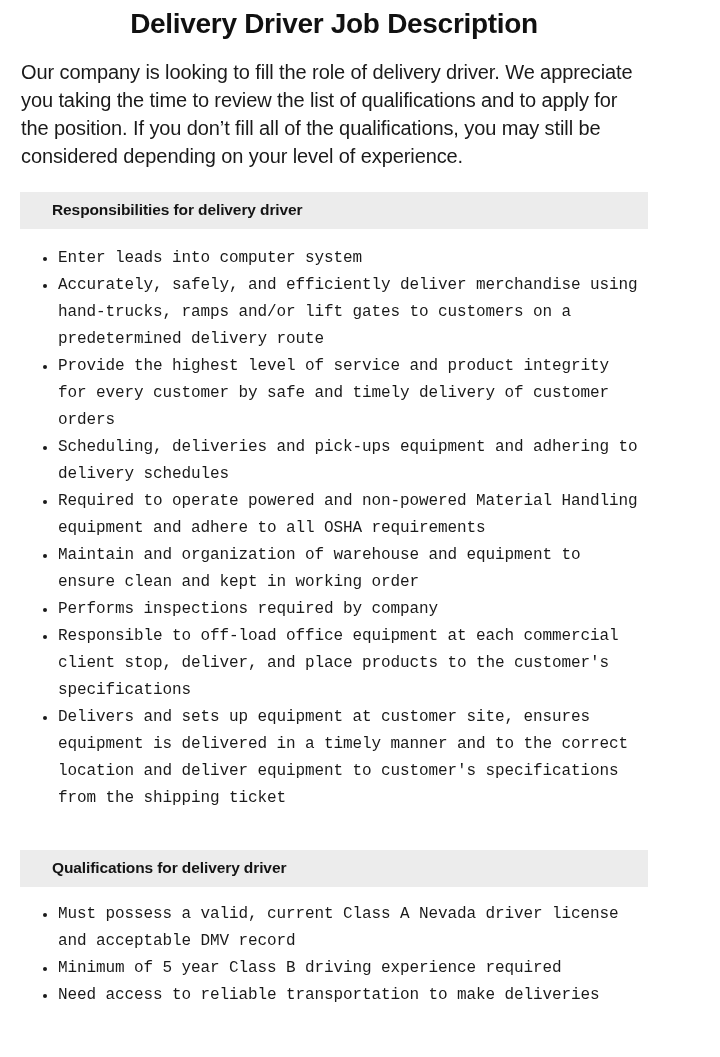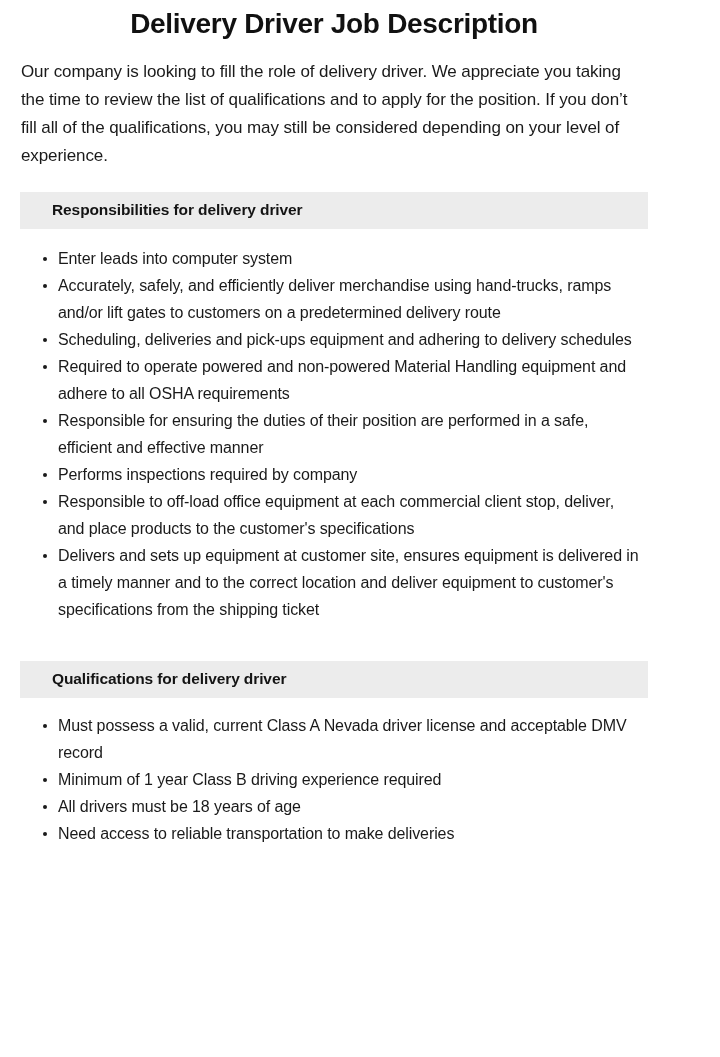--- a/index.html
+++ b/index.html
@@ -27,40 +27,41 @@
     font-size: 28px;
     line-height: 40px;
     font-weight: 700;
     text-align: center;
     letter-spacing: -0.3px;
     color: #111111;
   }
   .intro {
     margin: 14px 0 0 0;
     padding: 0 26px 0 21px;
-    font-size: 17px;
+    font-size: 20px;
     line-height: 28px;
     font-weight: 400;
     color: #1a1a1a;
     letter-spacing: -0.1px;
   }
   .section-header {
     margin: 22px 20px 0 20px;
     background: #ececec;
     padding: 9px 0 10px 32px;
     font-size: 15.5px;
     line-height: 18px;
     font-weight: 600;
     color: #141414;
     letter-spacing: -0.1px;
   }
   .section-list {
     list-style: none;
     margin: 16px 0 0 0;
     padding: 0 28px 0 0;
+    font-family: Liberation Mono, monospace;
   }
   .section-list li {
     position: relative;
     margin: 0 0 0 0;
     padding: 0 0 0 58px;
     font-size: 16px;
     line-height: 27px;
     font-weight: 400;
     color: #1a1a1a;
     letter-spacing: -0.1px;
@@ -89,32 +90,32 @@
 
   <h1 class="doc-title">Delivery Driver Job Description</h1>
 
   <p class="intro">Our company is looking to fill the role of delivery driver. We appreciate you taking the time to review the list of qualifications and to apply for the position. If you don’t fill all of the qualifications, you may still be considered depending on your level of experience.</p>
 
   <div class="responsibilities-block">
     <div class="section-header">Responsibilities for delivery driver</div>
     <ul class="section-list resp-list">
         <li>Enter leads into computer system</li>
         <li>Accurately, safely, and efficiently deliver merchandise using hand-trucks, ramps and/or lift gates to customers on a predetermined delivery route</li>
+        <li>Provide the highest level of service and product integrity for every customer by safe and timely delivery of customer orders</li>
         <li>Scheduling, deliveries and pick-ups equipment and adhering to delivery schedules</li>
         <li>Required to operate powered and non-powered Material Handling equipment and adhere to all OSHA requirements</li>
-        <li>Responsible for ensuring the duties of their position are performed in a safe, efficient and effective manner</li>
+        <li>Maintain and organization of warehouse and equipment to ensure clean and kept in working order</li>
         <li>Performs inspections required by company</li>
         <li>Responsible to off-load office equipment at each commercial client stop, deliver, and place products to the customer's specifications</li>
         <li>Delivers and sets up equipment at customer site, ensures equipment is delivered in a timely manner and to the correct location and deliver equipment to customer's specifications from the shipping ticket</li>
       </ul>
   </div>
 
   <div class="qualifications-block">
     <div class="section-header">Qualifications for delivery driver</div>
     <ul class="section-list qual-list">
         <li>Must possess a valid, current Class A Nevada driver license and acceptable DMV record</li>
-        <li>Minimum of 1 year Class B driving experience required</li>
-        <li>All drivers must be 18 years of age</li>
+        <li>Minimum of 5 year Class B driving experience required</li>
         <li>Need access to reliable transportation to make deliveries</li>
       </ul>
   </div>
 
 </div>
 
 </body></html>

